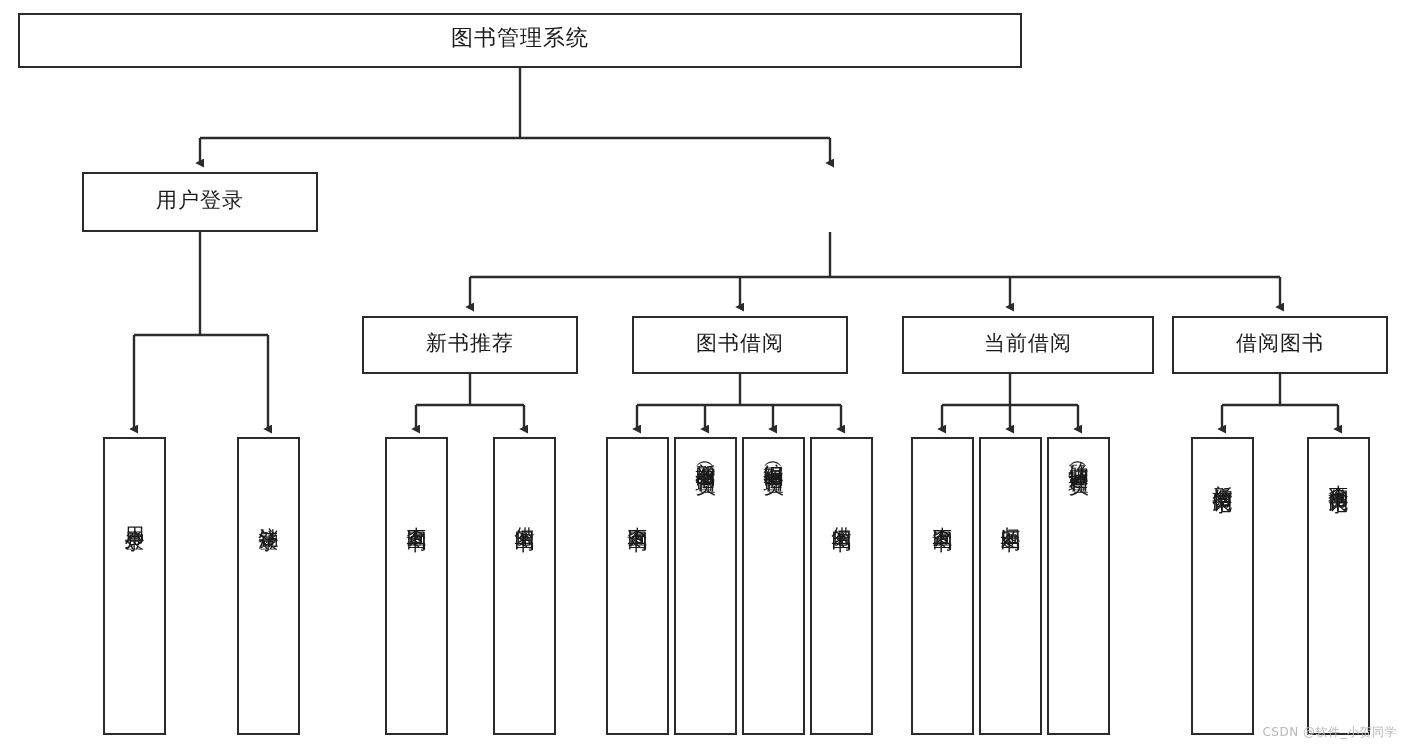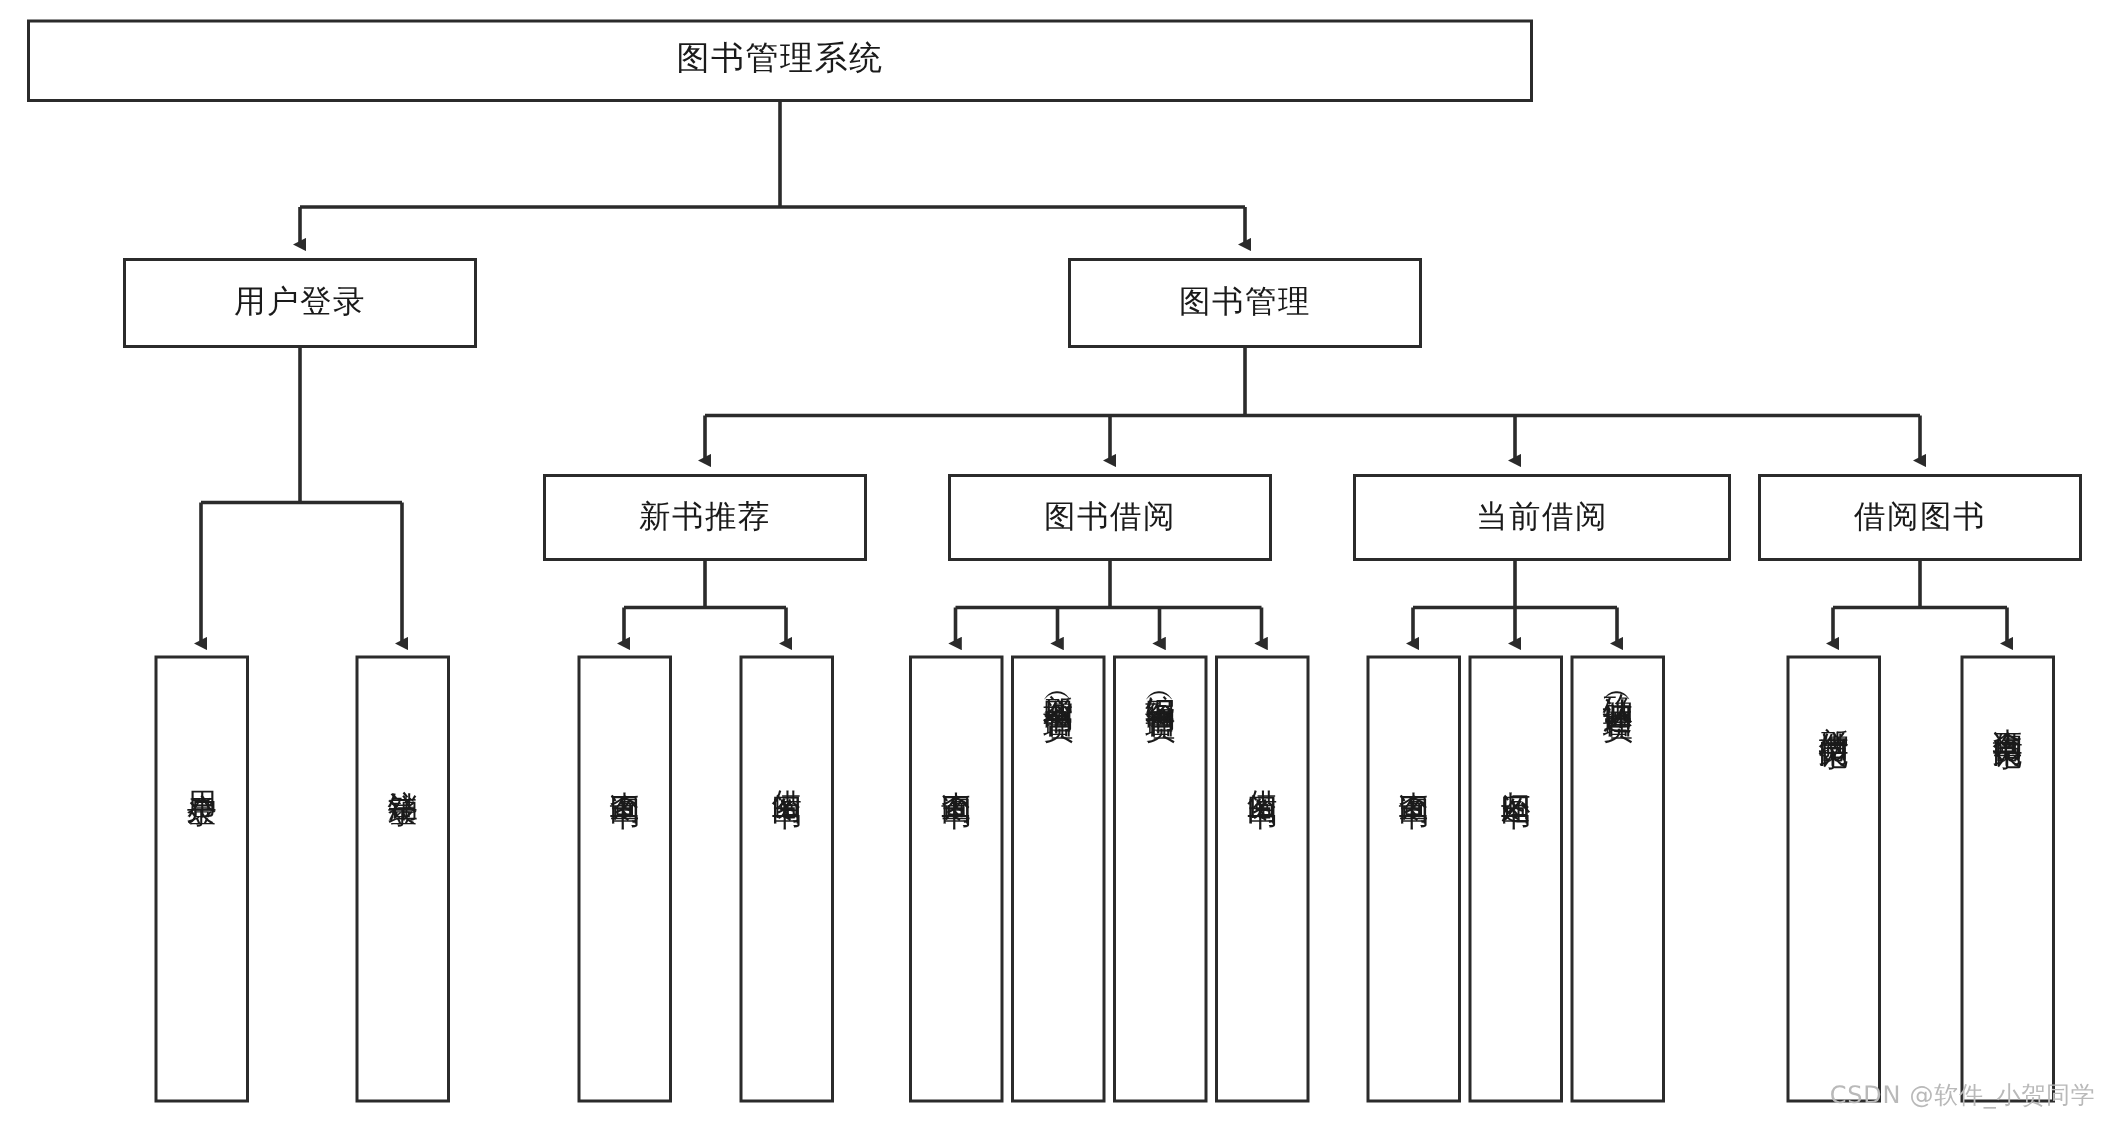--- a/index.html
+++ b/index.html
@@ -32,20 +32,21 @@
     background: #ffffff;
     display: flex;
     align-items: center;
     justify-content: center;
     color: #1a1a1a;
   }
   .node.horiz {
     font-size: 21px;
     letter-spacing: 1px;
     line-height: 1.2;
+    font-family: Liberation Mono, monospace;
   }
   .node.root {
     font-size: 22px;
   }
   .node.leaf {
     align-items: flex-start;
     justify-content: center;
     padding-top: 0;
   }
   .vtext {
@@ -63,21 +64,21 @@
   .leaf-tall .vtext {
     margin-top: 8px;
   }
   .leaf-top .vtext {
     margin-top: 30px;
   }
   .watermark {
     position: absolute;
     right: 8px;
     bottom: 6px;
-    font-size: 16px;
+    font-size: 12px;
     color: #b9b9b9;
     white-space: nowrap;
     letter-spacing: 0.5px;
   }
 </style>
 </head>
 <body>
 
 <div id="canvas">
 
@@ -131,23 +132,20 @@
     </g>
   </svg>
 
   <div class="node horiz root" style="left:18px; top:13px; width:1004px; height:55px;">
     <span>图书管理系统</span>
   </div>
 
   <div class="node horiz" style="left:82px; top:172px; width:236px; height:60px;">
     <span>用户登录</span>
   </div>
-  <div class="node horiz" style="left:712px; top:172px; width:236px; height:60px;">
-    <span>图书管理</span>
-  </div>
 
   <div class="node horiz" style="left:632px; top:316px; width:216px; height:58px;">
     <span>图书借阅</span>
   </div>
   <div class="node horiz" style="left:362px; top:316px; width:216px; height:58px;">
     <span>新书推荐</span>
   </div>
   <div class="node horiz" style="left:902px; top:316px; width:252px; height:58px;">
     <span>当前借阅</span>
   </div>

